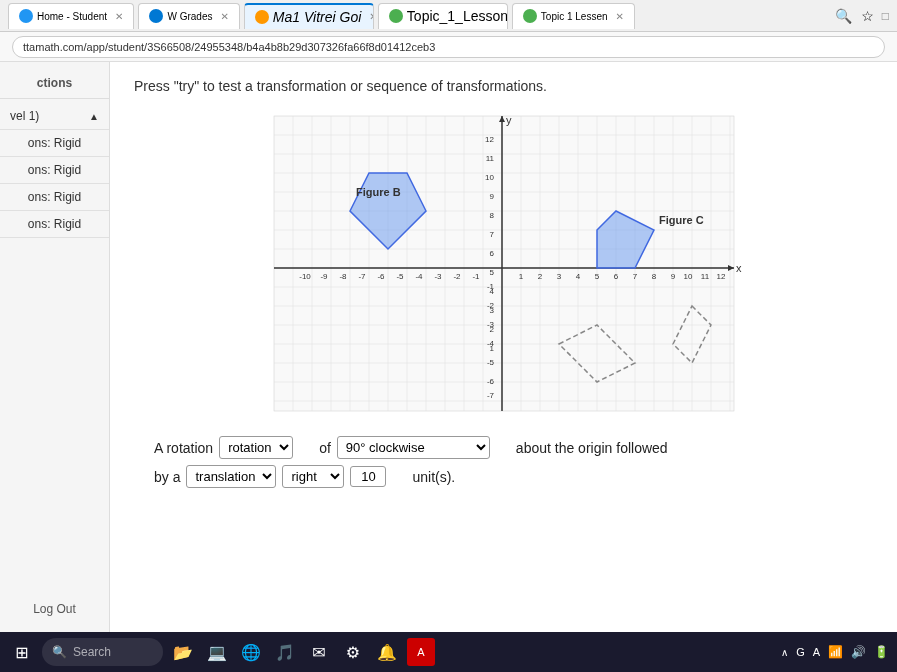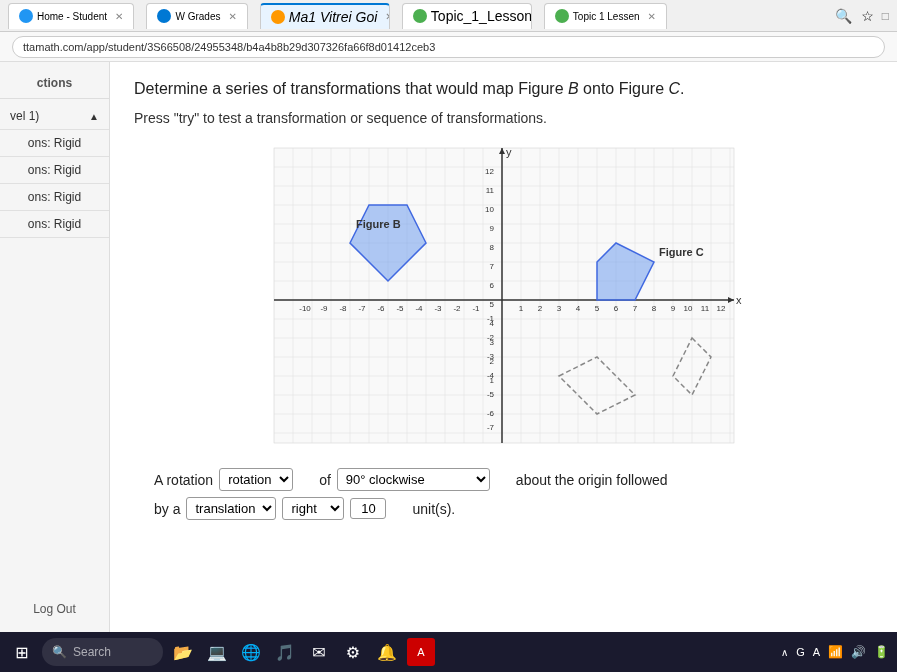--- a/index.html
+++ b/index.html
@@ -14,21 +14,21 @@
     }
 
     
     .browser-bar {
       height: 32px;
       background: #f0f0f0;
       border-bottom: 1px solid #ccc;
       display: flex;
       align-items: center;
       padding: 0 8px;
-      gap: 12px;
+      gap: 4px;
     }
     .tab {
       height: 26px;
       background: #fff;
       border: 1px solid #ccc;
       border-bottom: none;
       border-radius: 4px 4px 0 0;
       padding: 0 10px;
       font-size: 11px;
       display: flex;
@@ -281,23 +281,20 @@
     </div>
     <div class="sidebar-item">
       <span>ons: Rigid</span>
     </div>
     <div class="logout-btn">
       <span>Log Out</span>
     </div>
   </div>
 
   <div class="content">
-    <div class="problem-title">
-      Determine a series of transformations that would map Figure <i>B</i> onto Figure <i>C</i>.
-    </div>
     <div class="problem-subtitle">
       Press "try" to test a transformation or sequence of transformations.
     </div>
 
     <div class="graph-container">
       <svg class="graph-svg" width="480" height="310" viewBox="-10 -10 480 310">
 
         <rect x="0" y="0" width="460" height="295" fill="#f9f9f9" stroke="#ccc" stroke-width="0.5"></rect>
 
         <g stroke="#ddd" stroke-width="0.5">

